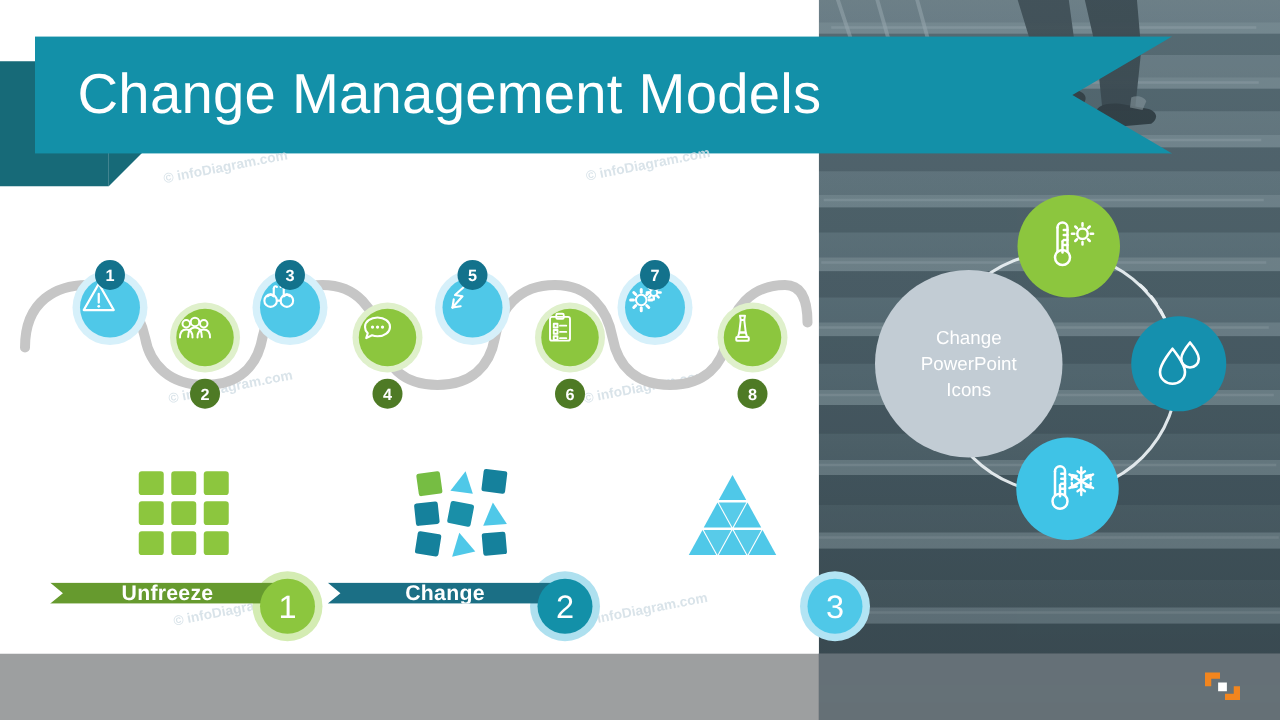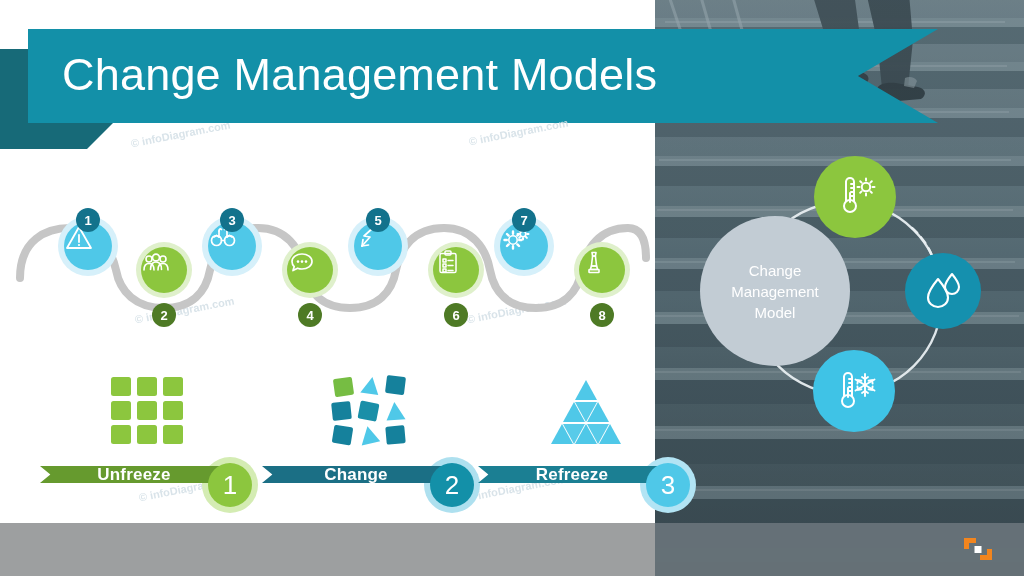--- a/index.html
+++ b/index.html
@@ -370,37 +370,34 @@
         <path d="M42 48 L31 28 L53 28 Z" opacity="0.95"></path>
         <path d="M54 28 L65 48 L43 48 Z"></path>
         <path d="M18 50 L29 70 L7 70 Z"></path>
         <path d="M30 70 L19 50 L41 50 Z" opacity="0.95"></path>
         <path d="M42 50 L53 70 L31 70 Z"></path>
         <path d="M54 70 L43 50 L65 50 Z" opacity="0.95"></path>
         <path d="M66 50 L77 70 L55 70 Z"></path>
       </g>
     </svg>
     <div class="numhalo" style="left:162px;top:83px;background:#b2e4f4;"></div>
-    <div class="ribbon3" style="left:0px;top:92px;width:188px;background:#1b7f93;">
-      <span>Refreeze</span>
-    </div>
     <div class="numcirc" style="left:168px;top:89px;background:#4fc8e8;">3</div>
   </div>
 
   <div class="cycle">
     <svg width="364" height="300" viewBox="0 0 364 300" style="position:absolute;left:0;top:0;">
       <circle cx="186" cy="148" r="96" fill="none" stroke="#e8eef1" stroke-width="2.4" opacity="0.95"></circle>
       <path d="M252 78 C268 92 276 110 277 128" fill="none" stroke="#e8eef1" stroke-width="2.4" stroke-dasharray="7 6" stroke-linecap="round"></path>
       <path d="M271 112 L278 131 L258 126 Z" fill="#e8eef1"></path>
     </svg>
     <div class="cyc-center">
       <div>
         <div>Change</div>
-        <div>Management</div>
-        <div>Model</div>
+        <div>PowerPoint</div>
+        <div>Icons</div>
       </div>
     </div>
 
     <div class="cyc-node" style="left:154px;top:6px;width:82px;height:82px;background:#8cc63e;">
       <svg width="50" height="50" viewBox="0 0 50 50">
         <g fill="none" stroke="#fff" stroke-width="2" stroke-linecap="round">
           <path d="M16 10 C16 7.5 18 6 20 6 C22 6 24 7.5 24 10 L24 29"></path>
           <path d="M16 10 L16 29"></path>
           <circle cx="20" cy="34" r="6"></circle>
           <path d="M20 30 L20 21"></path>

